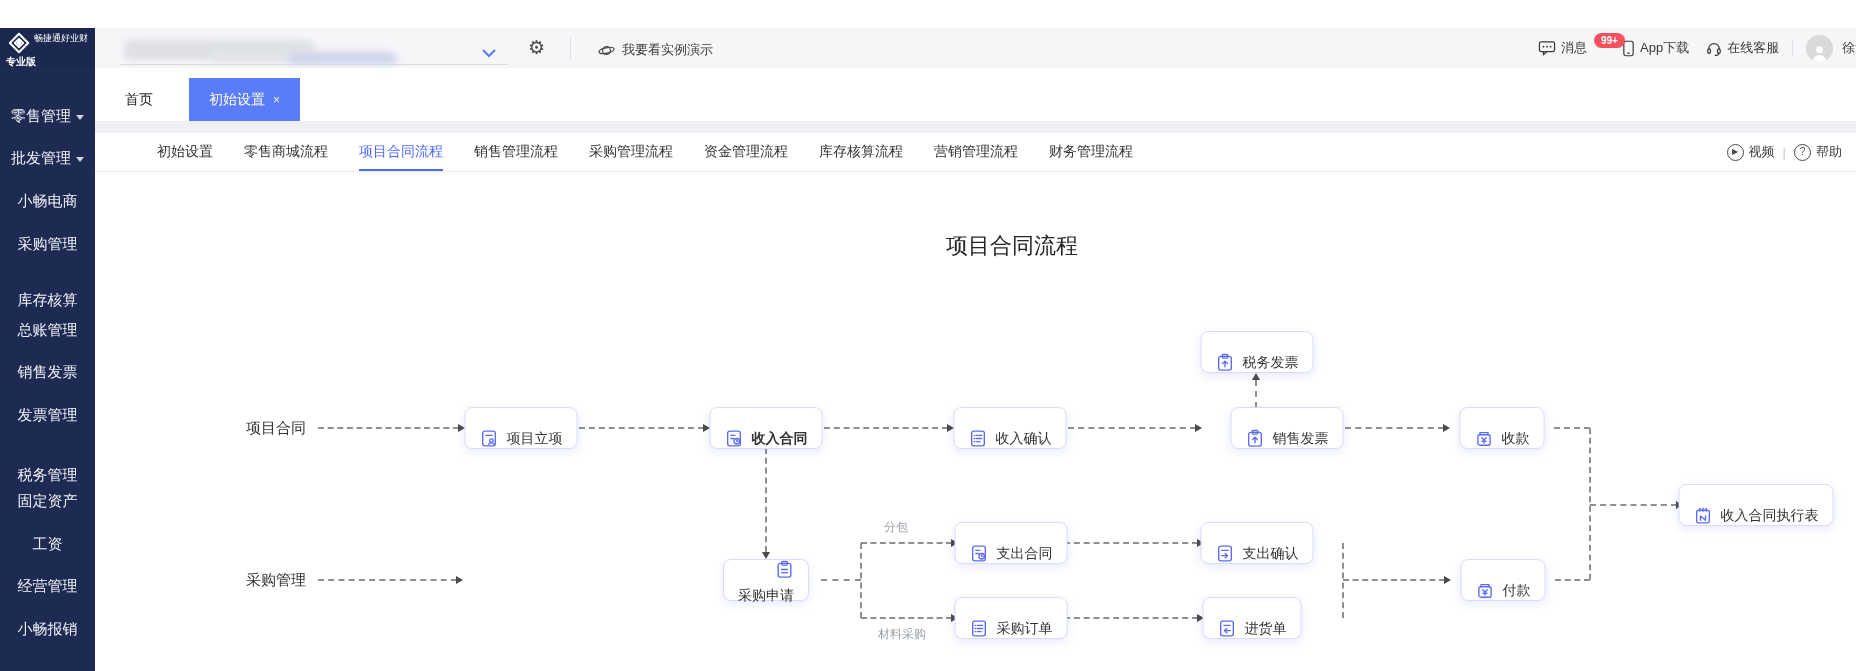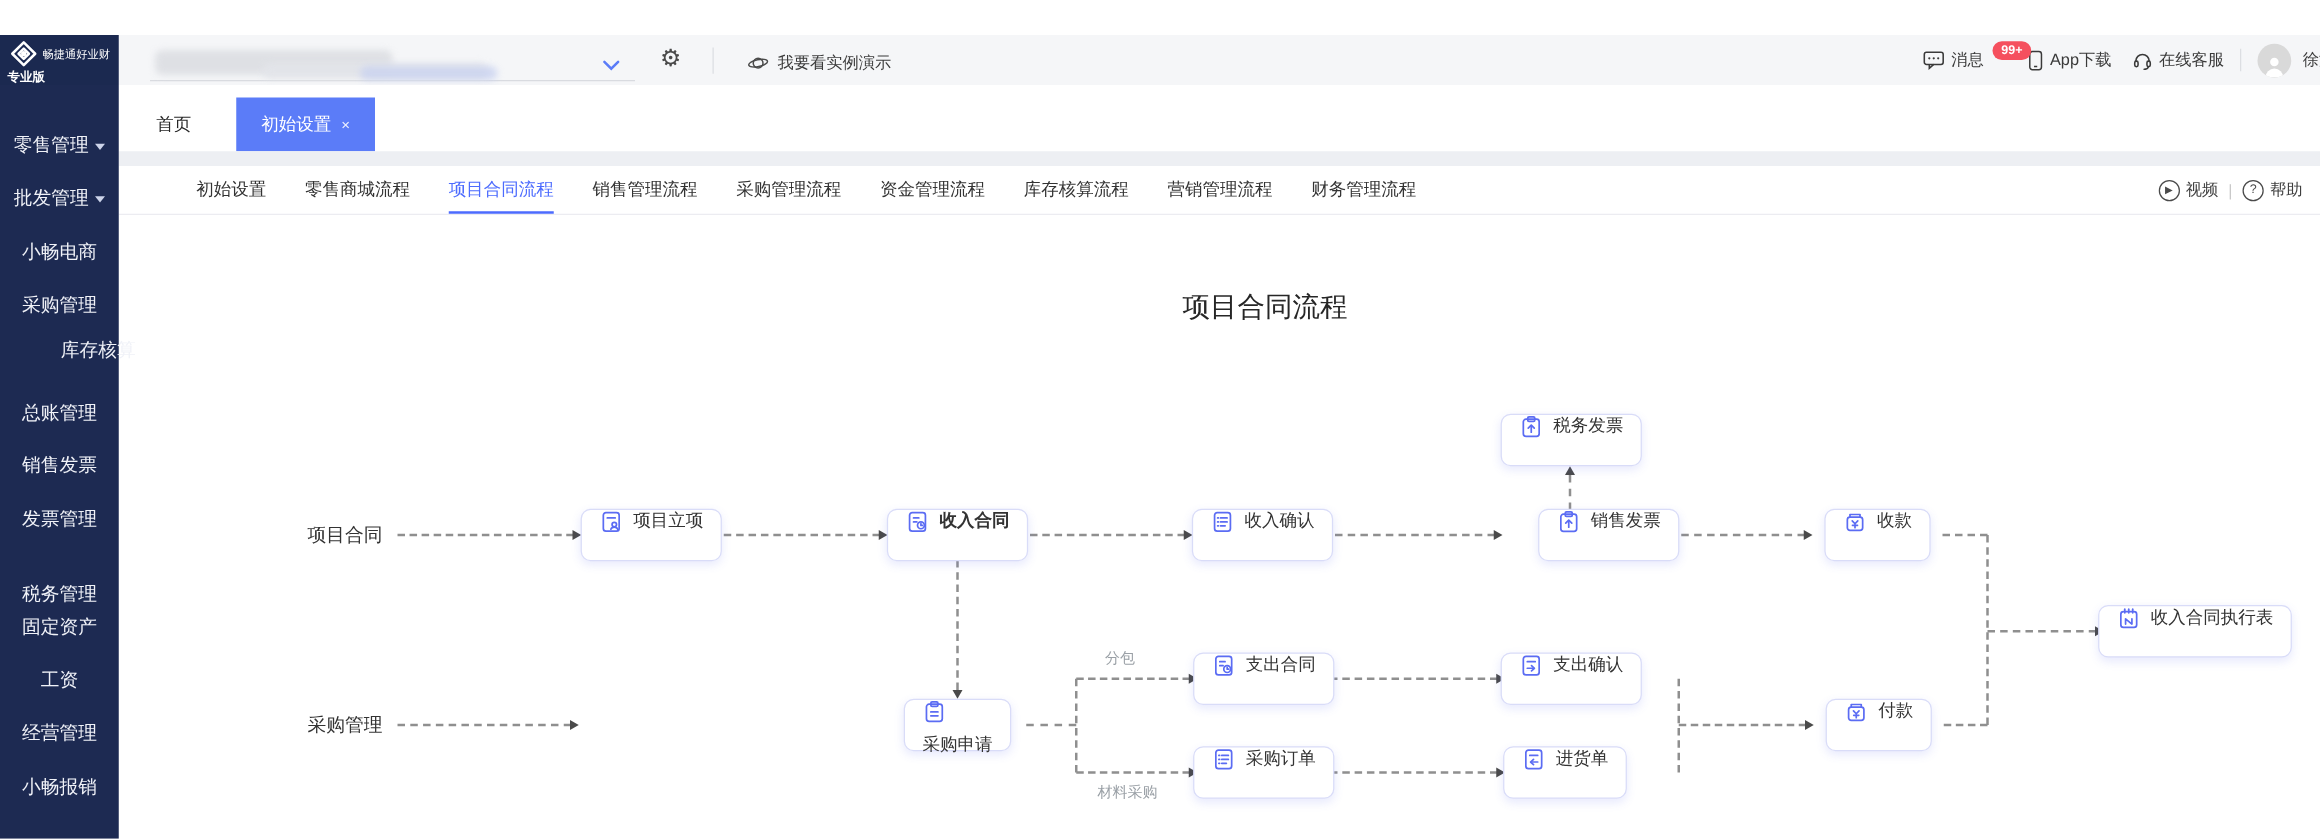--- a/index.html
+++ b/index.html
@@ -1,21 +1,21 @@
 <!DOCTYPE html>
 <html><head>
 <meta charset="utf-8">
 <style>
   html,body{margin:0;padding:0;}
   body{width:1856px;height:671px;position:relative;overflow:hidden;background:#fff;
        font-family:"Liberation Sans","DejaVu Sans",sans-serif;color:#333;}
   
   .topbar{position:absolute;left:0;top:28px;width:1856px;height:40px;background:#f5f6f8;}
   .logo{position:absolute;left:0;top:28px;width:95px;height:40px;background:#1b2950;color:#fff;z-index:5;}
-  .logo .row1{display:flex;align-items:center;gap:4px;padding:4px 0 0 8px;}
+  .logo .row1{display:flex;gap:4px;padding:4px 0 0 8px;}
   .logo .brand{font-size:9px;white-space:nowrap;letter-spacing:0;}
   .logo .edition{font-size:10px;padding:1px 0 0 6px;font-weight:bold;}
   .hdr-select{position:absolute;left:120px;top:40px;width:388px;height:24px;border-bottom:1px solid #d9dbe0;}
   .blob{position:absolute;border-radius:6px;filter:blur(3px);}
   .b1{left:4px;top:0;width:190px;height:20px;background:#d7d9de;opacity:.75;}
   .b2{left:90px;top:10px;width:180px;height:13px;background:#e3e5ea;opacity:.9;}
   .b3{left:168px;top:13px;width:110px;height:11px;background:#c9d2f0;opacity:.8;}
   .chevron{position:absolute;left:482px;top:44px;}
   .hdr-gear{position:absolute;left:528px;top:36px;font-size:19px;color:#4a4a4a;line-height:24px;}
   .vdiv{position:absolute;left:570px;top:38px;width:1px;height:21px;background:#dcdee2;}
@@ -45,21 +45,21 @@
   .subtab{display:flex;align-items:center;margin-right:31px;font-size:14px;color:#333;cursor:pointer;position:relative;}
   .subtab.active{color:#4c6bfe;}
   .subtab.active::after{content:"";position:absolute;left:0;right:0;bottom:0;height:2px;background:#4c6bfe;}
   .subtabs-right{position:absolute;right:14px;top:133px;height:38px;display:flex;align-items:center;gap:8px;font-size:13px;color:#404040;}
   .circle-ico{width:15px;height:15px;border:1.2px solid #4a4a4a;border-radius:50%;display:flex;align-items:center;justify-content:center;
               font-size:8px;line-height:1;color:#4a4a4a;}
   .sep{color:#c9c9c9;}
   
   .flow-title{position:absolute;left:1012px;top:246px;transform:translate(-50%,-50%);font-size:22px;color:#262626;font-weight:500;}
   .node{position:absolute;transform:translate(-50%,-50%);height:40px;background:#fff;border:1px solid #d9dcf8;border-radius:8px;
-        box-shadow:0 3px 8px rgba(91,108,240,.14);display:flex;align-items:flex-start;gap:8px;padding:0 14px;
+        box-shadow:0 3px 8px rgba(91,108,240,.14);display:flex;align-items:flex-end;gap:8px;padding:0 14px;
         font-size:14px;color:#333;white-space:nowrap;cursor:pointer;z-index:3;}
   .node .nico{color:#5b6cf3;display:flex;}
   .rowlabel{position:absolute;transform:translate(-50%,-50%);font-size:15px;color:#333;font-weight:500;white-space:nowrap;z-index:3;}
   .blabel{position:absolute;transform:translate(-50%,-50%);font-size:12px;color:#9aa0a6;white-space:nowrap;z-index:3;}
   .hline{position:absolute;height:0;border-top:2px dashed #8f8f8f;z-index:2;}
   .vline{position:absolute;width:0;border-left:2px dashed #8f8f8f;z-index:2;}
   .tri-r{position:absolute;width:0;height:0;border-left:7px solid #4a4a4a;border-top:4.5px solid transparent;border-bottom:4.5px solid transparent;z-index:2;}
   .tri-u{position:absolute;width:0;height:0;border-bottom:7px solid #4a4a4a;border-left:4.5px solid transparent;border-right:4.5px solid transparent;z-index:2;}
   .tri-d{position:absolute;width:0;height:0;border-top:7px solid #4a4a4a;border-left:4.5px solid transparent;border-right:4.5px solid transparent;z-index:2;}
 </style>
@@ -181,21 +181,21 @@
     <div class="side-item" style="top: 90.8px;">
       <span>批发管理</span>
       <span class="caret"></span>
     </div>
     <div class="side-item" style="top: 133.6px;">
       <span>小畅电商</span>
     </div>
     <div class="side-item" style="top: 176.4px;">
       <span>采购管理</span>
     </div>
-    <div class="side-item" style="top: 212px; padding-left: 31px;">
+    <div class="side-item" style="top: 232px;">
       <span>库存核算</span>
     </div>
     <div class="side-item" style="top: 262px;">
       <span>总账管理</span>
     </div>
     <div class="side-item" style="top: 304.8px;">
       <span>销售发票</span>
     </div>
     <div class="side-item" style="top: 347.6px;">
       <span>发票管理</span>

